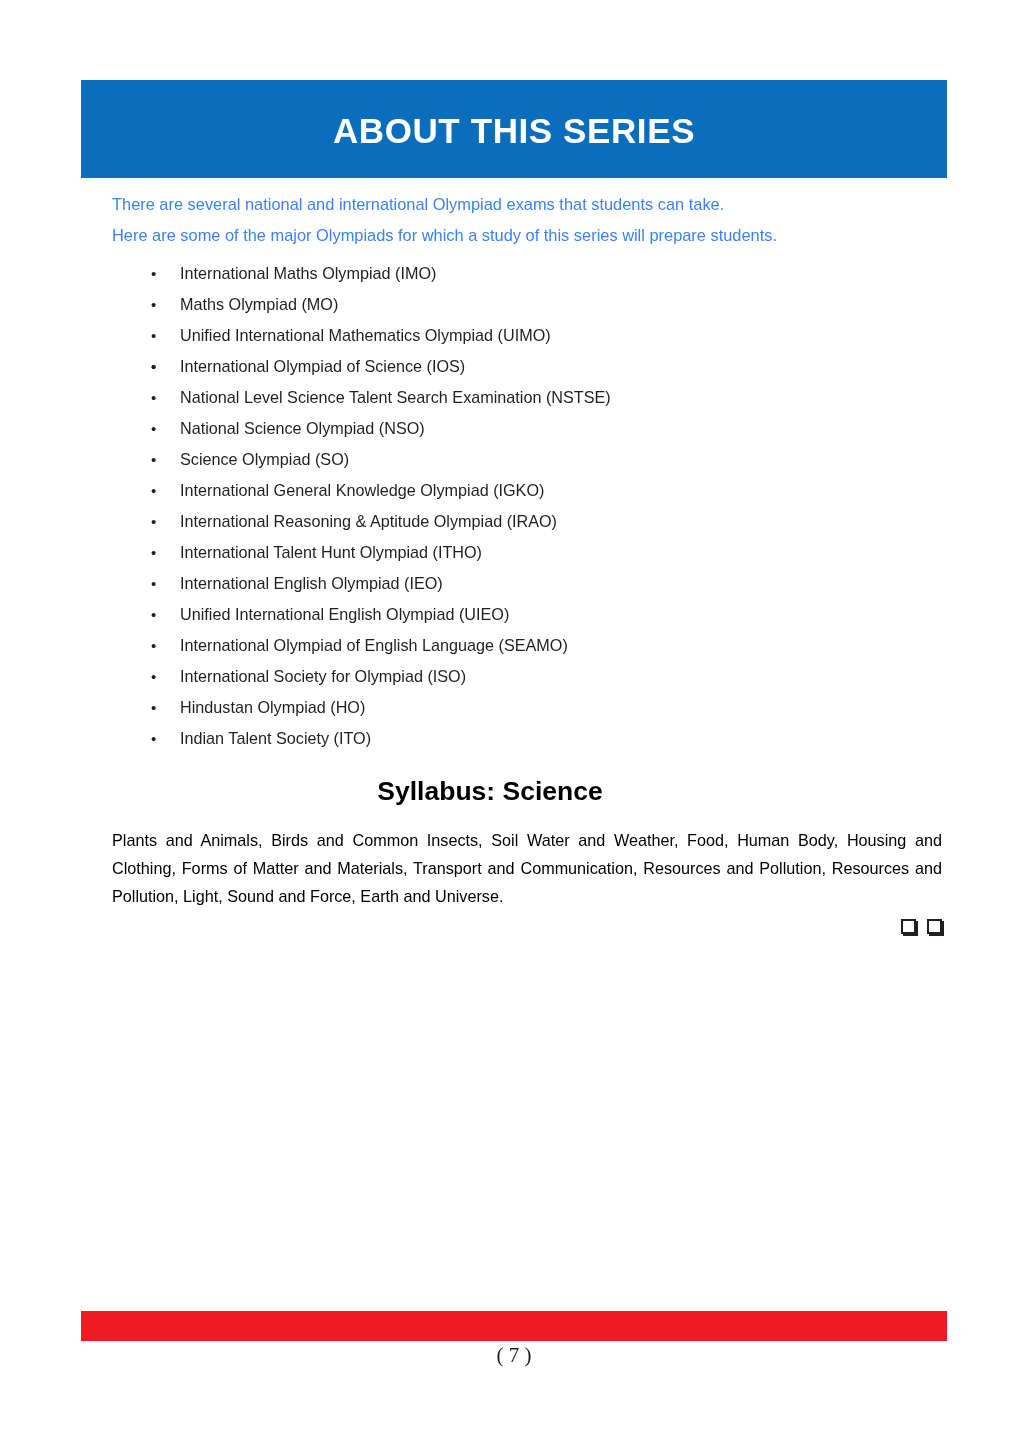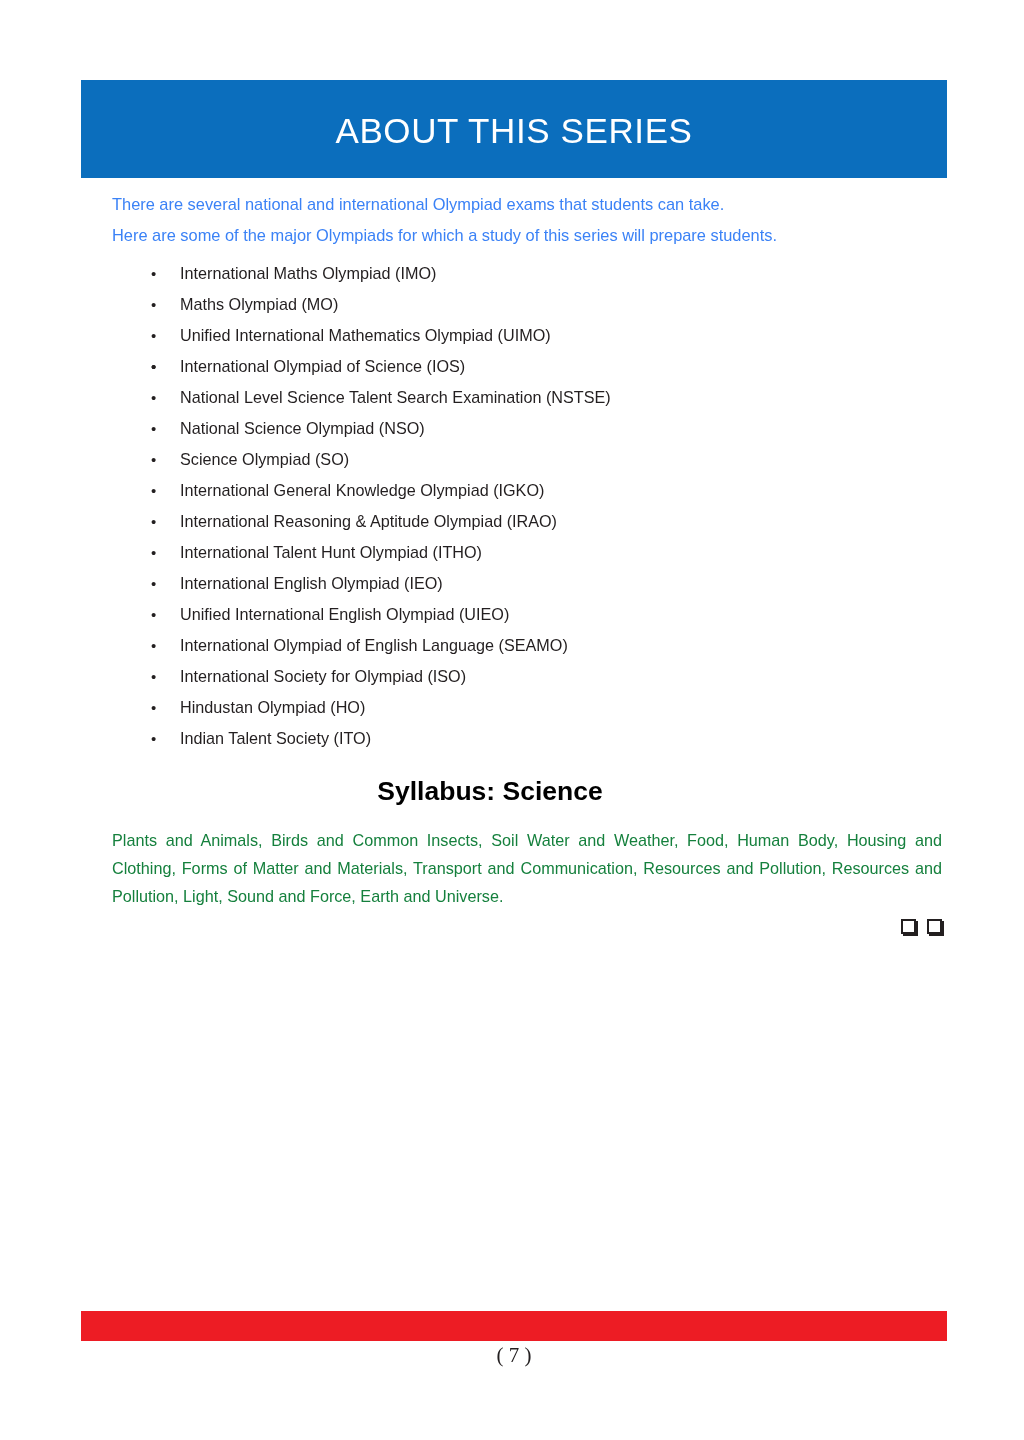--- a/index.html
+++ b/index.html
@@ -34,21 +34,21 @@
     height: 98px;
     background: #0b6ebd;
     display: flex;
     align-items: center;
     justify-content: center;
     box-sizing: border-box;
   }
   .header-title {
     color: #ffffff;
     font-size: 35px;
-    font-weight: normal;
+    font-weight: bold;
     letter-spacing: 0.6px;
     line-height: 1;
     text-align: center;
     font-family: "Liberation Sans", sans-serif;
     transform: translateY(1px);
   }
 
   
   .content {
     position: absolute;
@@ -98,21 +98,21 @@
     line-height: 1.2;
     font-family: "Liberation Sans", sans-serif;
   }
 
   .syllabus-para {
     margin: 18px 0 0 0;
     font-size: 16.2px;
     line-height: 28px;
     text-align: justify;
     text-justify: inter-word;
-    color: #15803d;
+    color: #000000;
   }
 
   .end-marks {
     margin-top: 8px;
     text-align: right;
     font-size: 15px;
     line-height: 1;
     letter-spacing: 2px;
     color: #231f20;
   }

